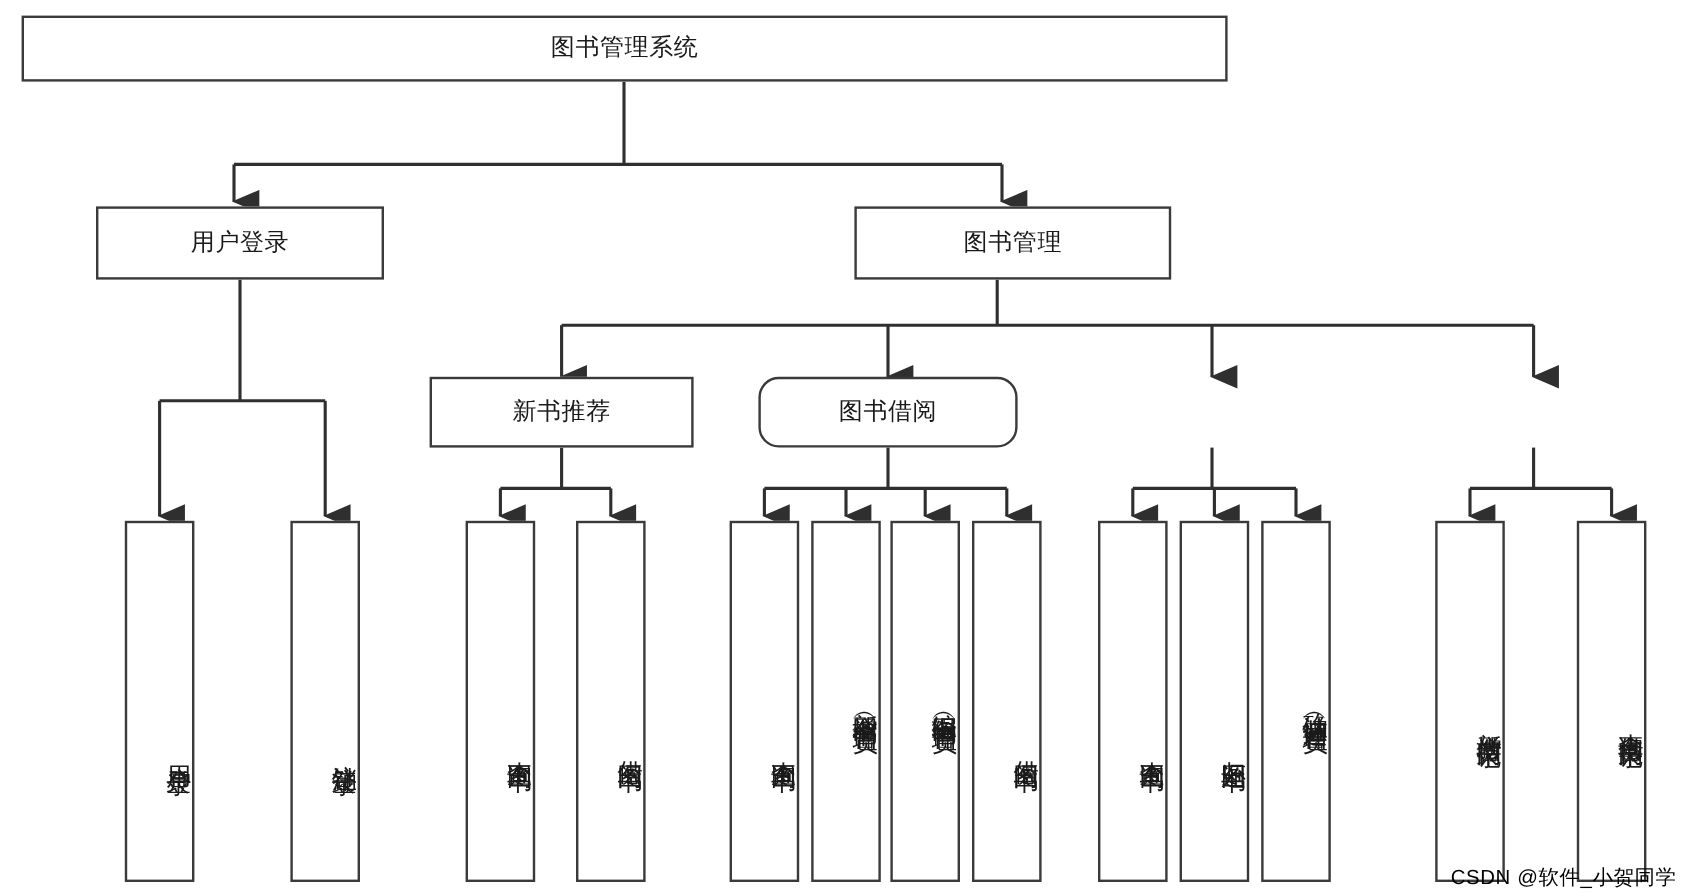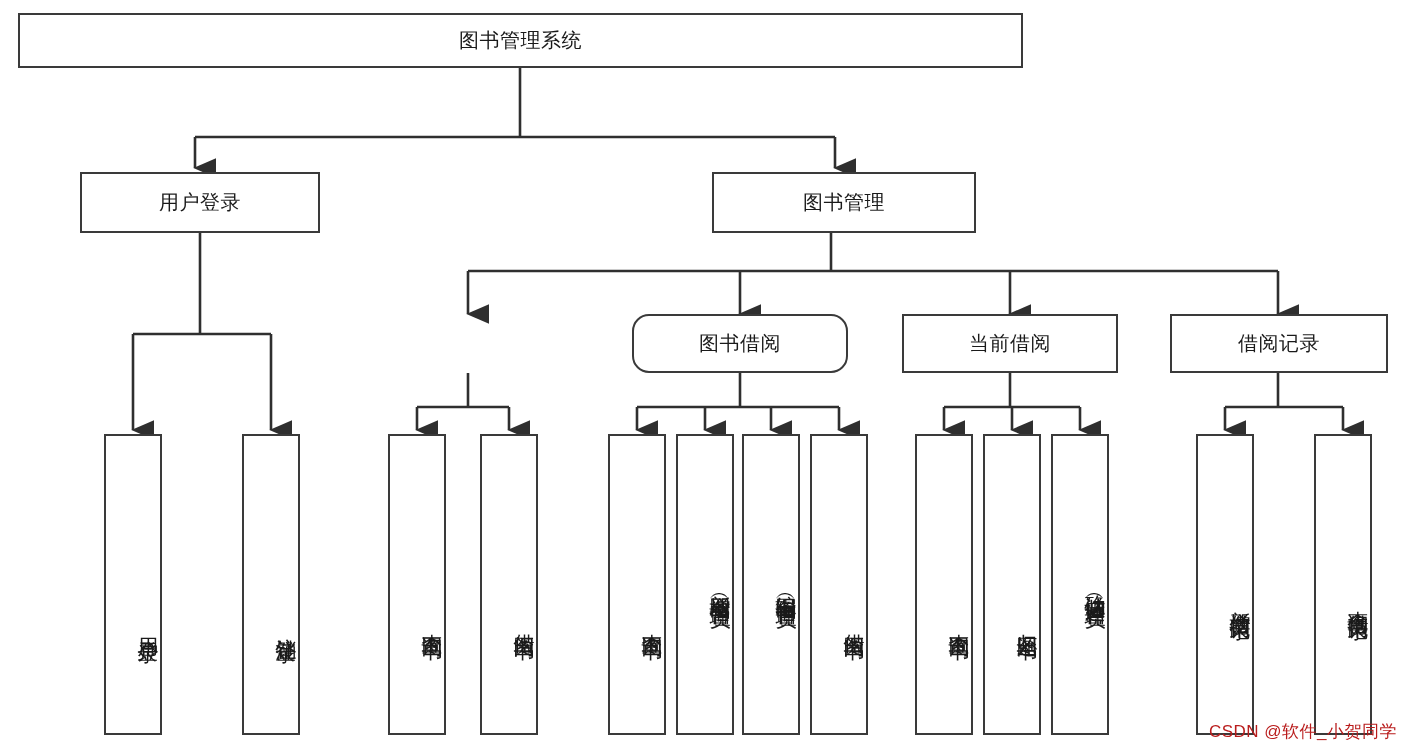--- a/index.html
+++ b/index.html
@@ -59,21 +59,21 @@
     white-space: pre;
   }
   .vert .node-label {
     white-space: nowrap;
   }
   #watermark {
     position: absolute;
     right: 8px;
     bottom: 4px;
     font-size: 17px;
-    color: #b91c1c;
+    color: #000000;
     letter-spacing: 0.5px;
     white-space: nowrap;
     user-select: none;
   }
 </style>
 </head>
 <body>
 
 <div id="diagram-root">
 
@@ -136,32 +136,29 @@
   </div>
 
   <div class="node horiz" style="left:80px; top:172px; width:240px; height:61px;">
     <span class="node-label">用户登录</span>
   </div>
 
   <div class="node horiz" style="left:712px; top:172px; width:264px; height:61px;">
     <span class="node-label">图书管理</span>
   </div>
 
+  <div class="node horiz" style="left:358px; top:314px; width:220px; height:59px;">
+    <span class="node-label">新书推荐</span>
+  </div>
 
   <div class="node horiz" style="left:632px; top:314px; width:216px; height:59px;border-radius:17px;">
     <span class="node-label">图书借阅</span>
   </div>
 
-  <div class="node horiz" style="left:902px; top:314px; width:216px; height:59px;">
-    <span class="node-label">当前借阅</span>
-  </div>
-
-  <div class="node horiz" style="left:1170px; top:314px; width:218px; height:59px;">
-    <span class="node-label">借阅记录</span>
-  </div>
+
 
   <div class="node vert" style="left:104px; top:434px; width:58px; height:301px; padding-top:80px;">
     <span class="node-label">用户登录</span>
   </div>
 
   <div class="node vert" style="left:242px; top:434px; width:58px; height:301px; padding-top:80px;">
     <span class="node-label">注销登录</span>
   </div>
 
   <div class="node vert" style="left:388px; top:434px; width:58px; height:301px; padding-top:72px;">

